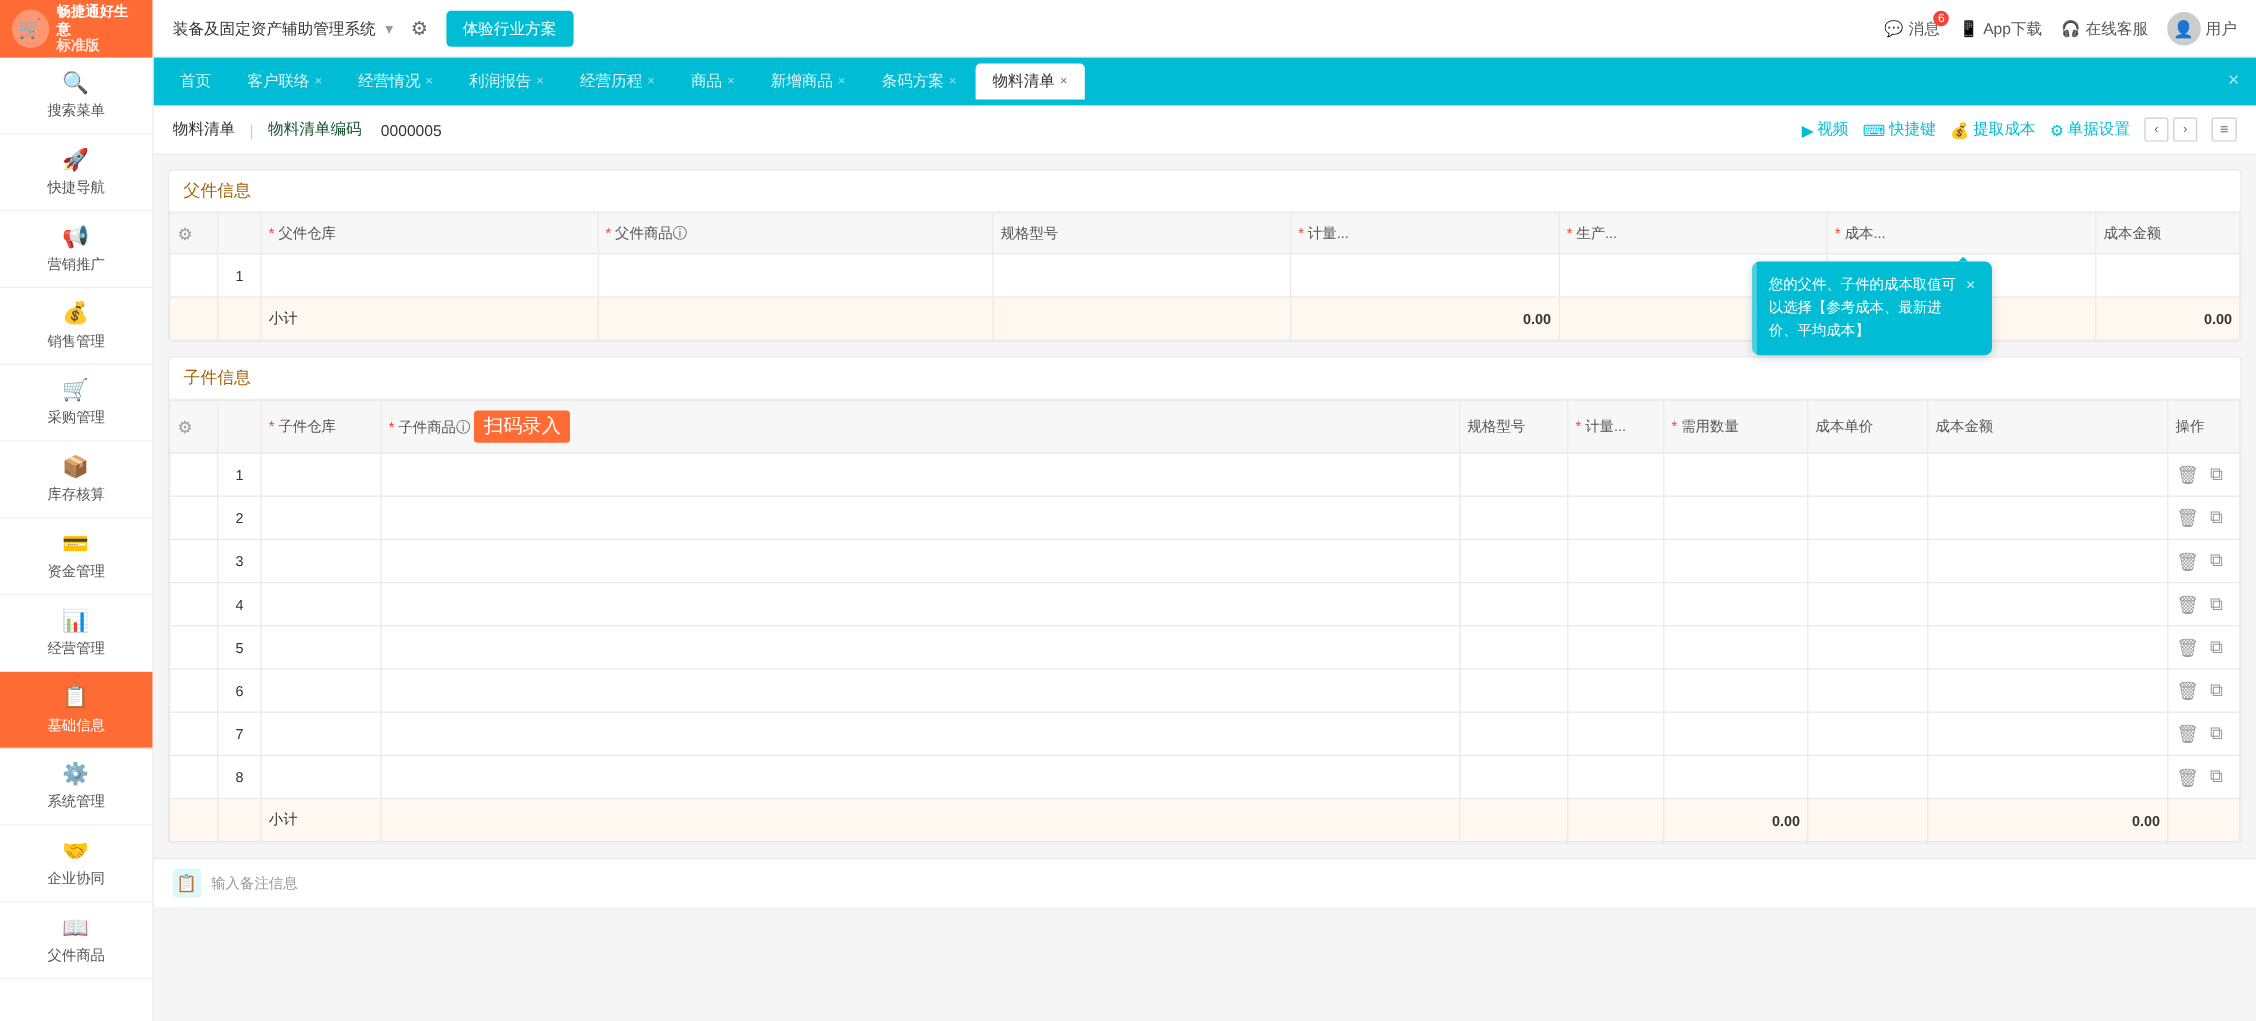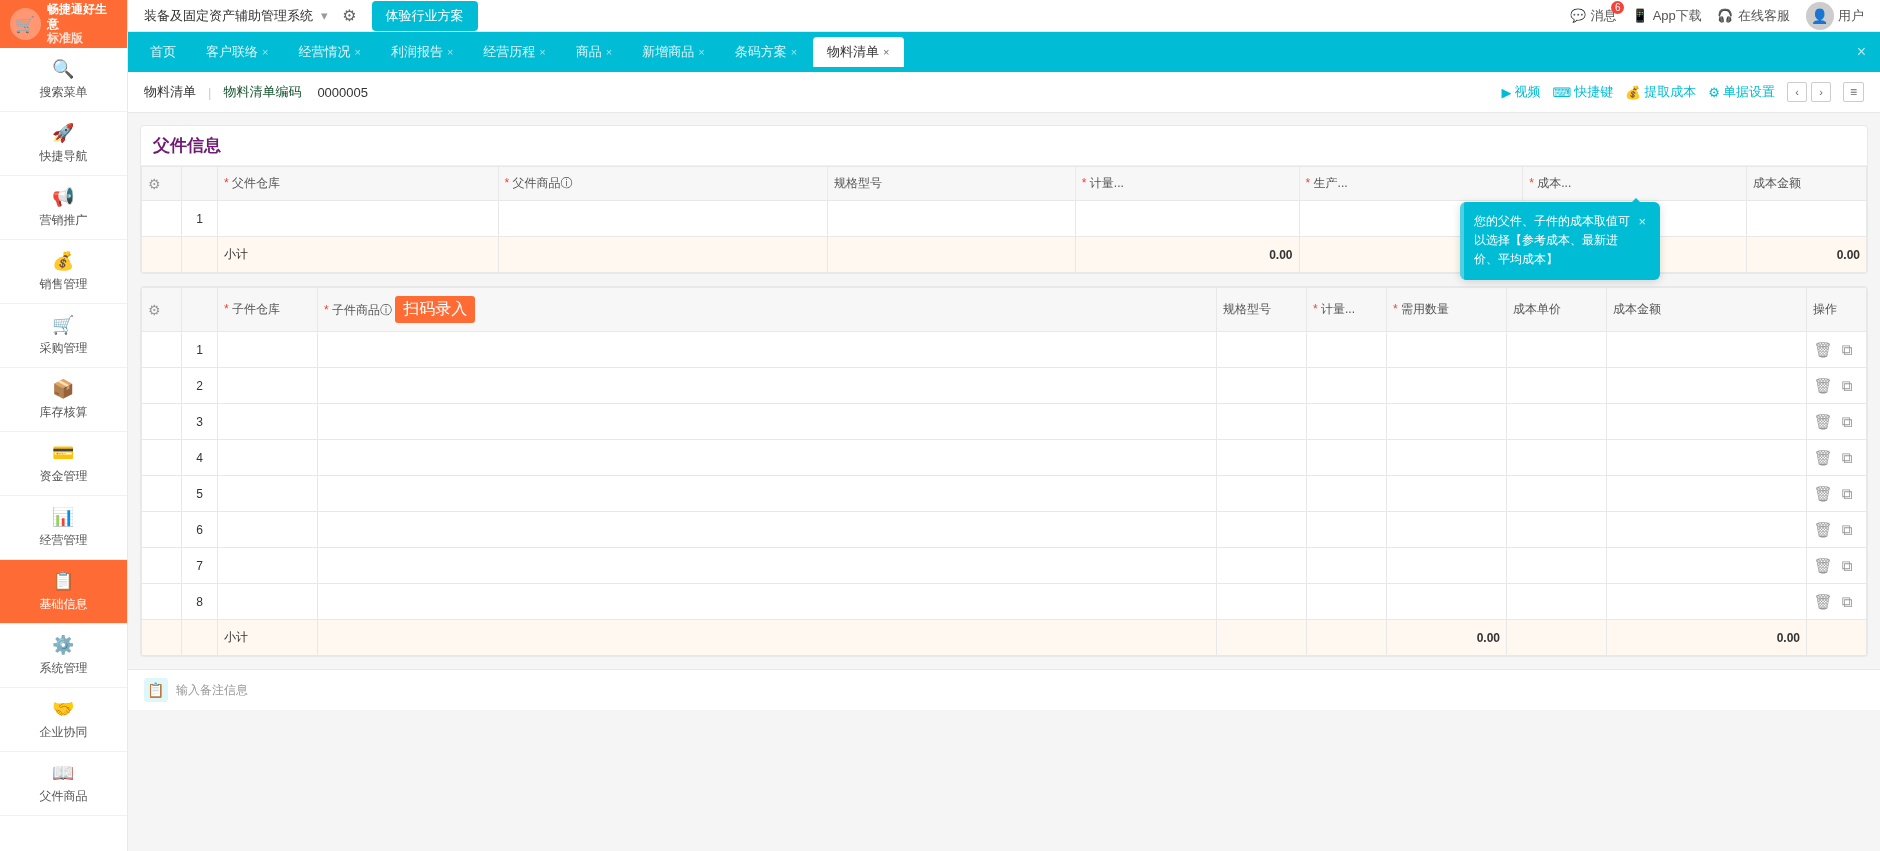--- a/index.html
+++ b/index.html
@@ -49,21 +49,21 @@
     }
     .sidebar-item.active { background: #ff6b35; color: #fff; }
     .sidebar-item .icon { font-size: 18px; }
 
     
     .main { flex: 1; display: flex; flex-direction: column; overflow: hidden; }
 
     
     .top-header {
       background: #fff;
-      height: 32px;
+      height: 48px;
       display: flex;
       align-items: center;
       justify-content: space-between;
       padding: 0 16px;
       border-bottom: 1px solid #e8e8e8;
     }
     .top-header-left { display: flex; align-items: center; gap: 8px; font-size: 13px; color: #333; }
     .gear-btn { width: 28px; height: 28px; border: none; background: none; cursor: pointer; font-size: 16px; color: #666; }
     .trial-btn {
       background: #00bcd4;
@@ -137,21 +137,21 @@
     .sub-header-left { display: flex; align-items: center; gap: 12px; }
     .sub-breadcrumb { font-size: 13px; color: #333; font-weight: 500; }
     .sub-header-right { display: flex; align-items: center; gap: 12px; font-size: 13px; color: #00bcd4; }
     .sub-header-action { cursor: pointer; display: flex; align-items: center; gap: 3px; }
     .nav-arrows { display: flex; gap: 4px; }
     .nav-arrow { width: 20px; height: 20px; border: 1px solid #ccc; display: flex; align-items: center; justify-content: center; cursor: pointer; border-radius: 2px; font-size: 11px; color: #666; }
     .view-btn { cursor: pointer; border: 1px solid #ccc; border-radius: 2px; padding: 2px 6px; font-size: 12px; color: #666; display: flex; align-items: center; gap: 2px; }
 
     
     .section { margin: 12px; background: #fff; border: 1px solid #e8e8e8; border-radius: 4px; }
-    .section-title { padding: 8px 12px; font-size: 17px; color: #701a75; font-weight: 700; border-bottom: 1px solid #f0f0f0; }
+    .section-title { padding: 8px 12px; font-size: 14px; color: #a16207; font-weight: 400; border-bottom: 1px solid #f0f0f0; }
 
     
     .data-table { width: 100%; border-collapse: collapse; font-size: 12px; }
     .data-table th {
       background: #f7f7f7;
       border: 1px solid #e8e8e8;
       padding: 8px 6px;
       text-align: left;
       color: #555;
       font-weight: 500;
@@ -469,20 +469,21 @@
               <td class="col-right" style="font-weight:600;">0.00</td>
               <td></td>
               <td></td>
               <td class="col-right" style="font-weight:600;">0.00</td>
             </tr>
           </tbody>
         </table>
       </div>
 
       <div class="section">
+        <div class="section-title">子件信息</div>
         <table class="data-table">
           <thead>
             <tr>
               <th class="col-settings">
                 <span class="settings-icon-cell">⚙</span>
               </th>
               <th class="col-num"></th>
               <th style="width:100px;">
                 <span class="req-star">* </span>子件仓库
               </th>

